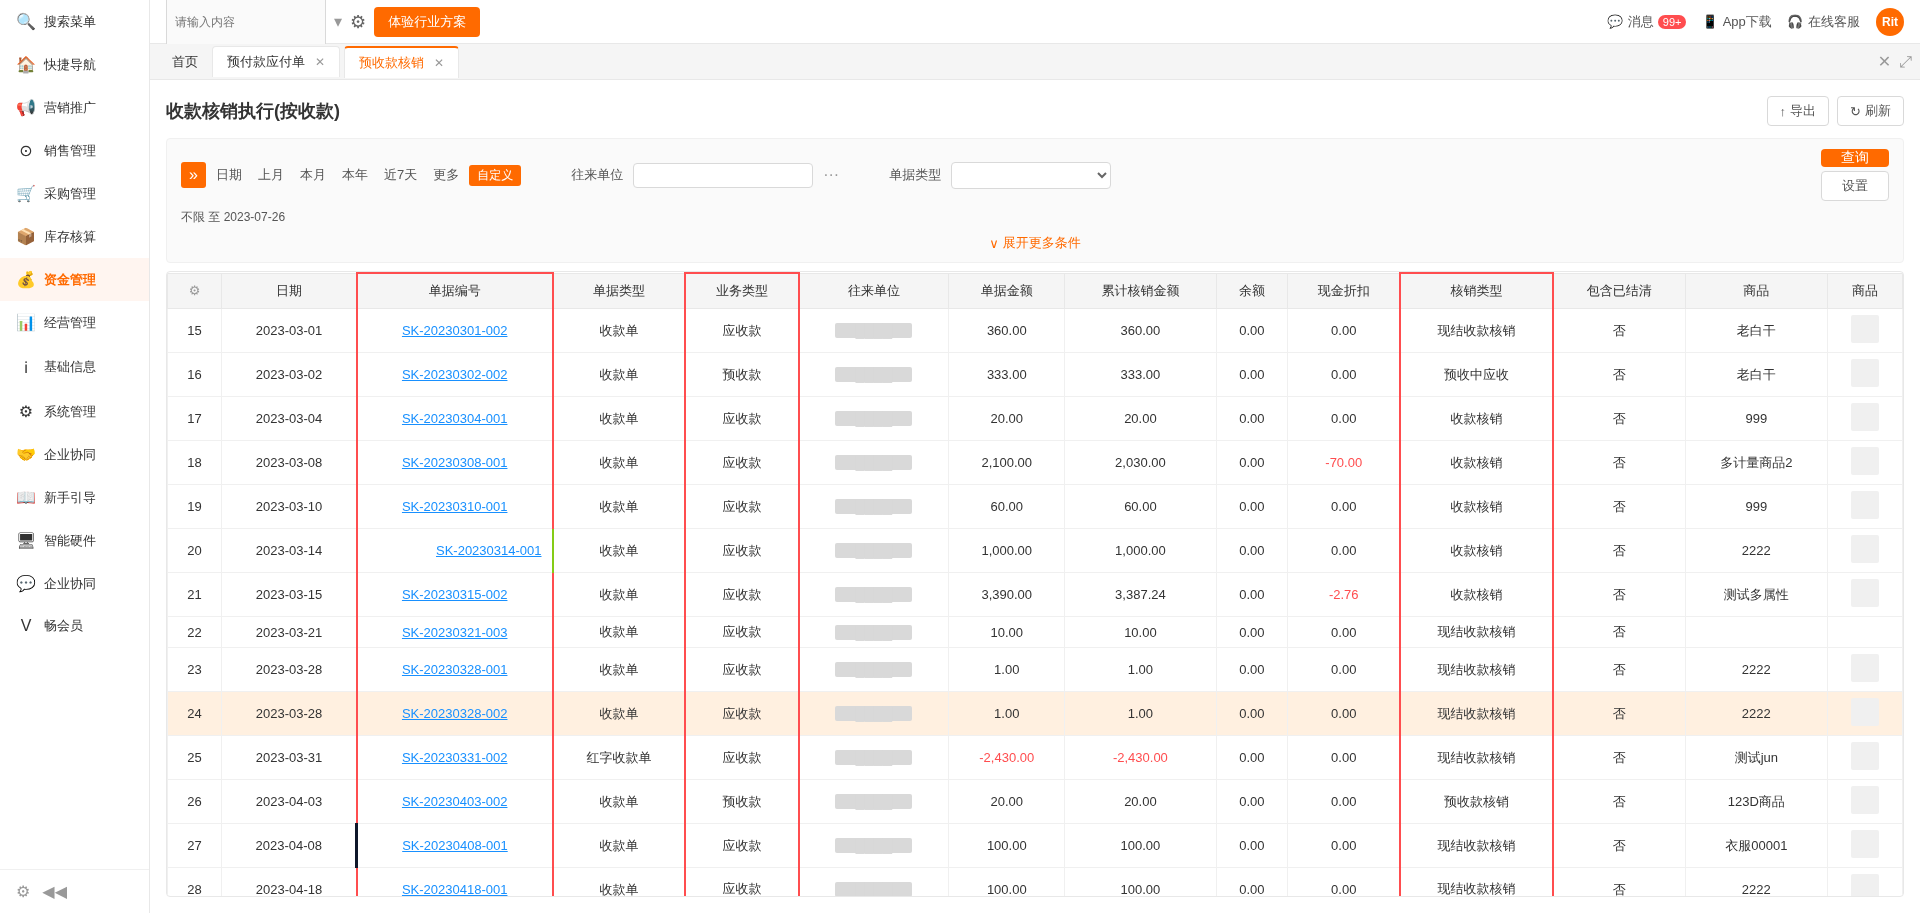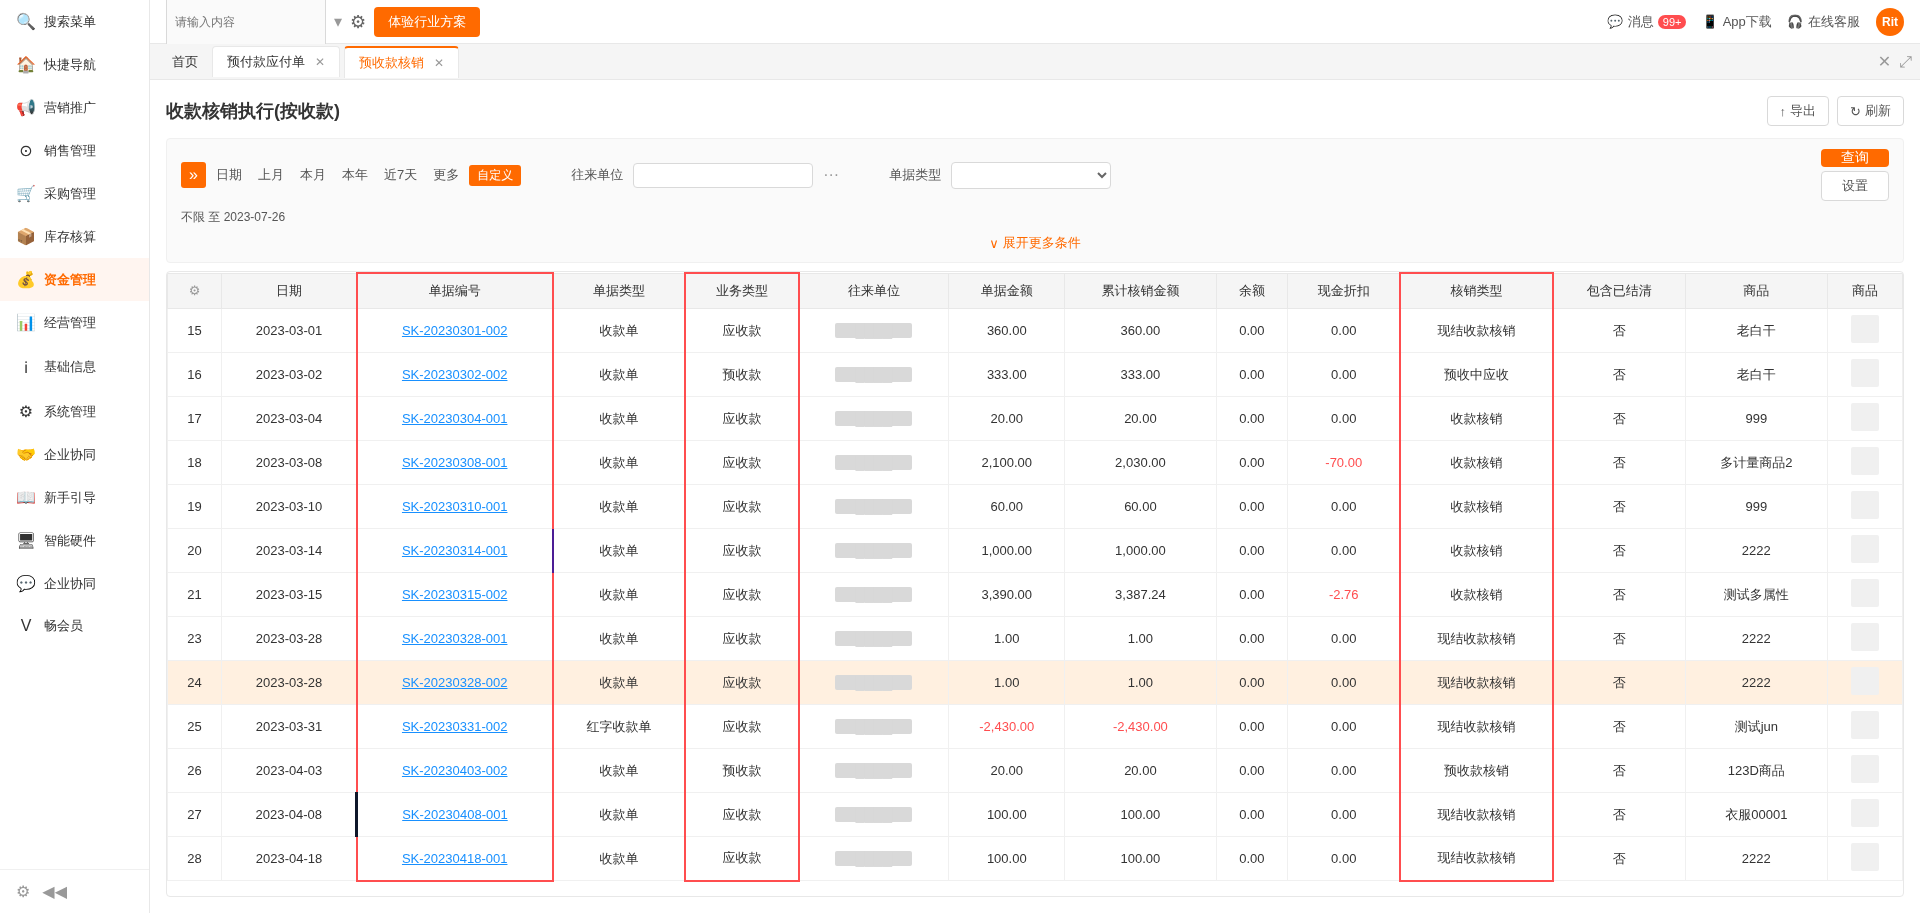--- a/index.html
+++ b/index.html
@@ -342,21 +342,21 @@
     <td>0.00</td>
     <td class="">0.00</td>
     <td style="border-left:2px solid #ff4d4f;border-right:2px solid #ff4d4f;">收款核销</td>
     <td>否</td>
     <td>999</td>
     <td><span class="img-placeholder"></span></td>
   </tr>
             <tr>
     <td>20</td>
     <td>2023-03-14</td>
-    <td style="border-left:2px solid #ff4d4f;border-right:2px solid #4c1d95;"><span class="link-cell">SK-20230314-001</span></td>
+    <td style="border-left:2px solid #ff4d4f;border-right:2px solid #84cc16;text-align:right;"><span class="link-cell">SK-20230314-001</span></td>
     <td>收款单</td>
     <td style="border-left:2px solid #ff4d4f;border-right:2px solid #ff4d4f;">应收款</td>
     <td><span style="background:#d9d9d9;color:#d9d9d9;border-radius:2px;padding:0 20px;">████</span></td>
     <td class="">1,000.00</td>
     <td class="">1,000.00</td>
     <td>0.00</td>
     <td class="">0.00</td>
     <td style="border-left:2px solid #ff4d4f;border-right:2px solid #ff4d4f;">收款核销</td>
     <td>否</td>
     <td>2222</td>
@@ -370,20 +370,36 @@
     <td style="border-left:2px solid #ff4d4f;border-right:2px solid #ff4d4f;">应收款</td>
     <td><span style="background:#d9d9d9;color:#d9d9d9;border-radius:2px;padding:0 20px;">████</span></td>
     <td class="">3,390.00</td>
     <td class="">3,387.24</td>
     <td>0.00</td>
     <td class="text-red">-2.76</td>
     <td style="border-left:2px solid #ff4d4f;border-right:2px solid #ff4d4f;">收款核销</td>
     <td>否</td>
     <td>测试多属性</td>
     <td><span class="img-placeholder"></span></td>
+  </tr>
+            <tr>
+    <td>22</td>
+    <td>2023-03-21</td>
+    <td style="border-left:2px solid #ff4d4f;border-right:2px solid #ff4d4f;"><span class="link-cell">SK-20230321-003</span></td>
+    <td>收款单</td>
+    <td style="border-left:2px solid #ff4d4f;border-right:2px solid #ff4d4f;">应收款</td>
+    <td><span style="background:#d9d9d9;color:#d9d9d9;border-radius:2px;padding:0 20px;">████</span></td>
+    <td class="">10.00</td>
+    <td class="">10.00</td>
+    <td>0.00</td>
+    <td class="">0.00</td>
+    <td style="border-left:2px solid #ff4d4f;border-right:2px solid #ff4d4f;">现结收款核销</td>
+    <td>否</td>
+    <td></td>
+    <td></td>
   </tr>
             <tr>
     <td>23</td>
     <td>2023-03-28</td>
     <td style="border-left:2px solid #ff4d4f;border-right:2px solid #ff4d4f;"><span class="link-cell">SK-20230328-001</span></td>
     <td>收款单</td>
     <td style="border-left:2px solid #ff4d4f;border-right:2px solid #ff4d4f;">应收款</td>
     <td><span style="background:#d9d9d9;color:#d9d9d9;border-radius:2px;padding:0 20px;">████</span></td>
     <td class="">1.00</td>
     <td class="">1.00</td>

